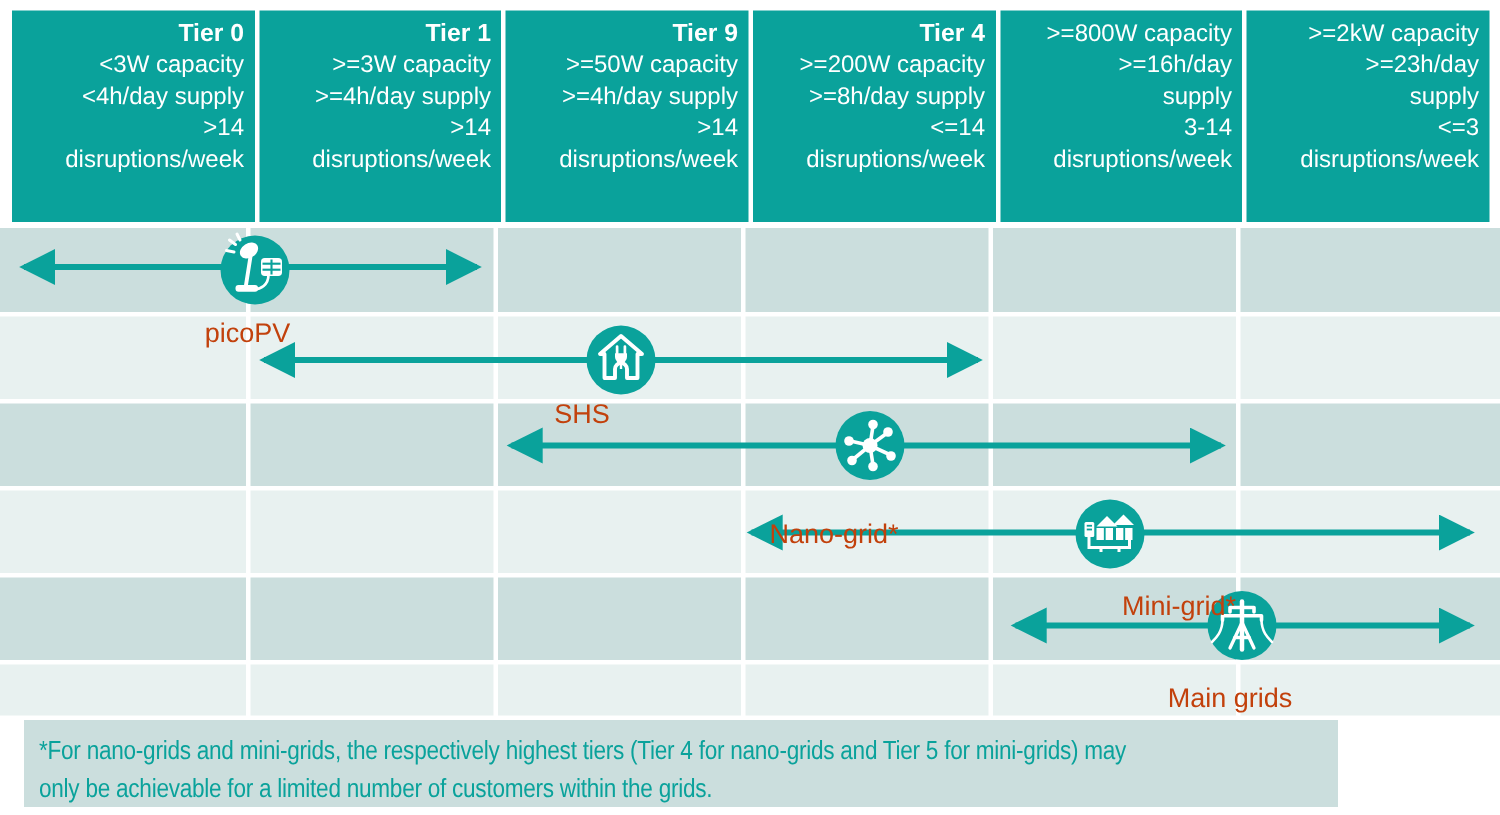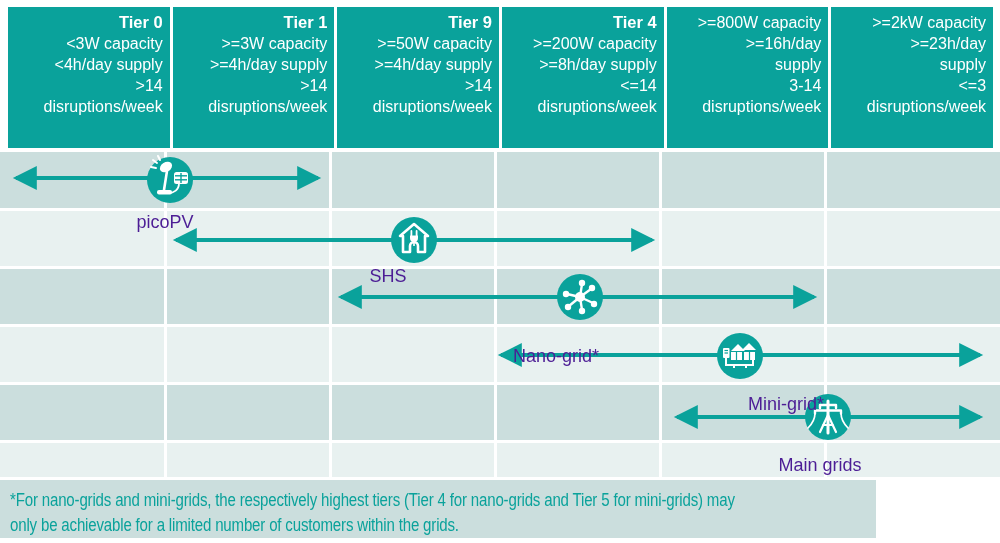--- a/index.html
+++ b/index.html
@@ -19,23 +19,23 @@
   .r1{top:152px;height:56px;}
   .r2{top:211px;height:55px;}
   .r3{top:269px;height:55px;}
   .r4{top:327px;height:55px;}
   .r5{top:385px;height:55px;}
   .r6{top:443px;height:34px;}
   .gridline{position:absolute;top:152px;height:328px;width:3px;background:#ffffff;}
   
   .overlay{position:absolute;left:0;top:0;pointer-events:none;}
   
-  .tech-label{position:absolute;transform:translateX(-50%);color:#4c1d95;font-size:18px;white-space:nowrap;}
-  
-  .footnote{position:absolute;left:0;top:480px;width:876px;height:58px;background:#cbdedd;box-sizing:border-box;}
+  .tech-label{position:absolute;transform:translateX(-50%);color:#c2410c;font-size:18px;white-space:nowrap;}
+  
+  .footnote{position:absolute;left:16px;top:480px;width:876px;height:58px;background:#cbdedd;box-sizing:border-box;}
   .footnote-text{
     position:absolute;left:10px;top:8px;width:1120px;
     color:#0aa29b;font-size:17.5px;line-height:25px;white-space:pre-line;
     transform:scaleX(0.86);transform-origin:0 0;letter-spacing:-0.2px;
   }
 </style>
 </head>
 <body>
 
 <div class="stage">

